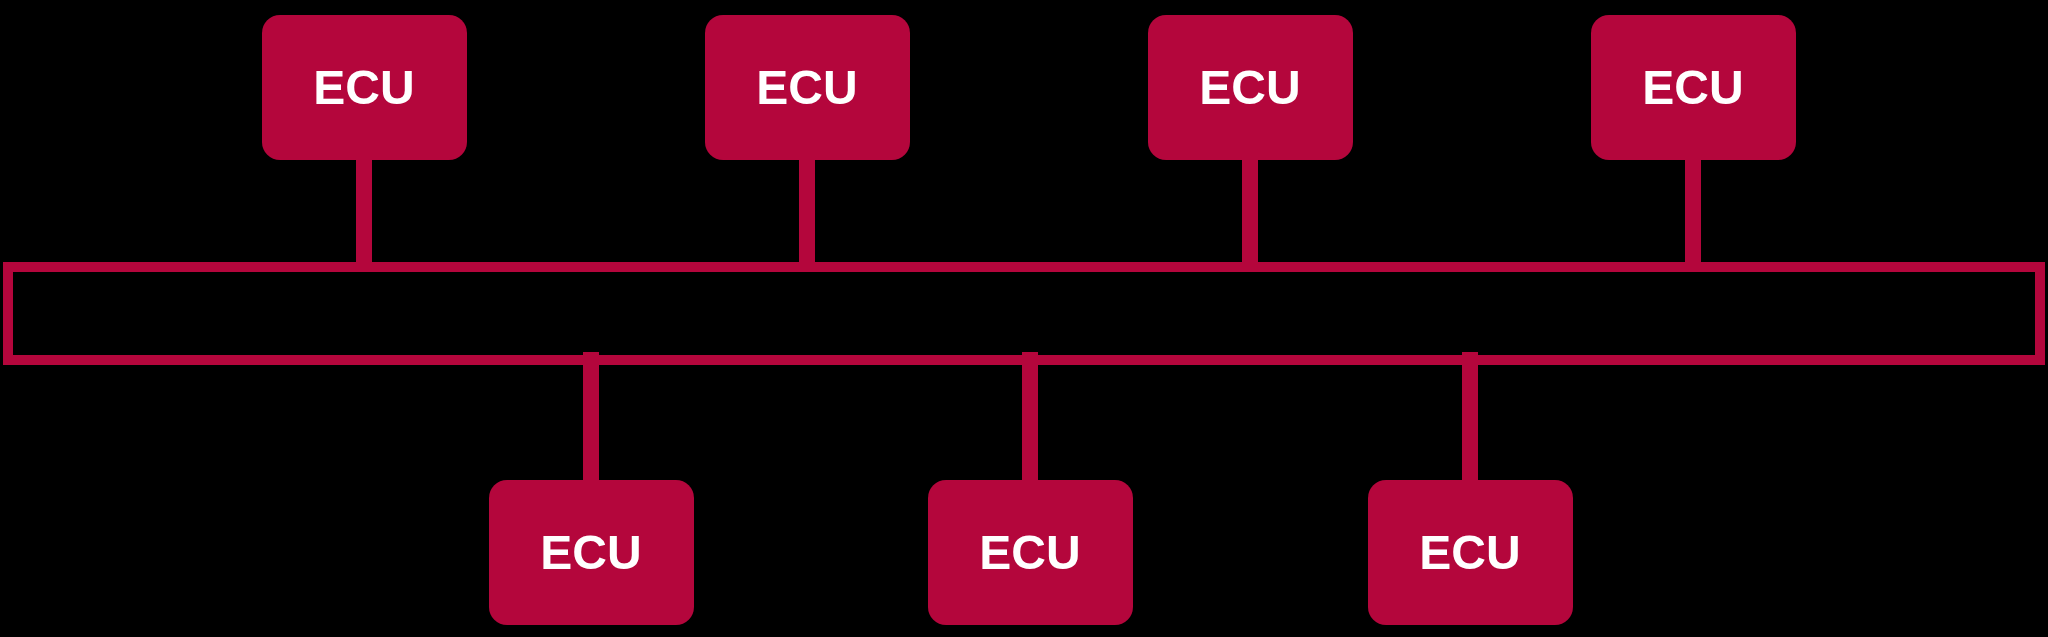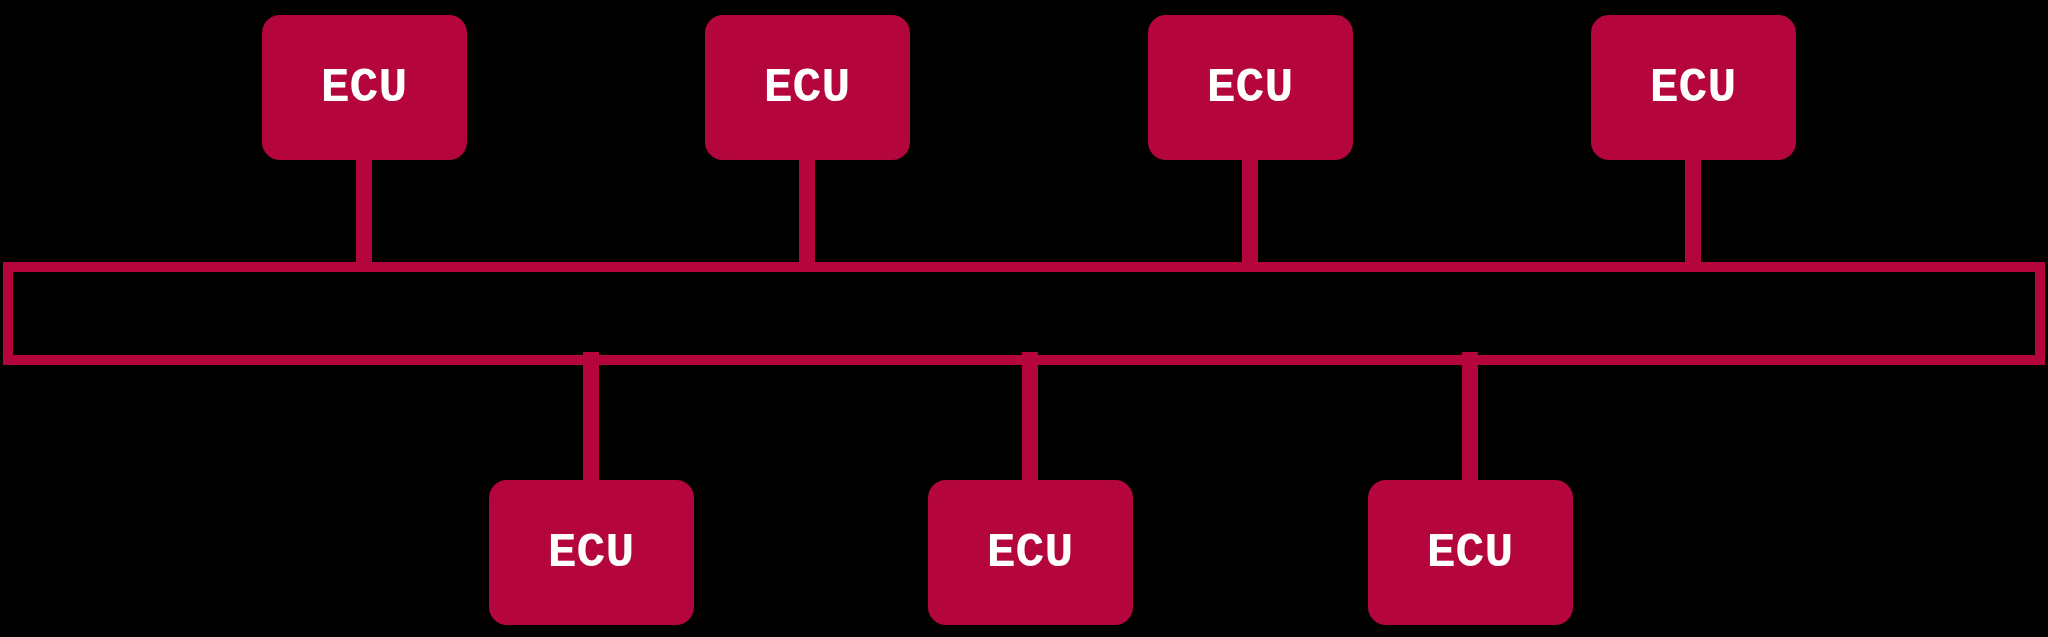--- a/index.html
+++ b/index.html
@@ -11,21 +11,21 @@
     margin: 0;
     padding: 0;
     background: var(--bg);
   }
   .canvas {
     position: relative;
     width: 2048px;
     height: 637px;
     background: var(--bg);
     overflow: hidden;
-    font-family: Liberation Mono, monospace;
+    font-family: Liberation Sans, sans-serif;
   }
   .bus {
     position: absolute;
     box-sizing: border-box;
     left: 3px;
     top: 262px;
     width: 2042px;
     height: 103px;
     border: 10px solid var(--accent);
     background: transparent;

